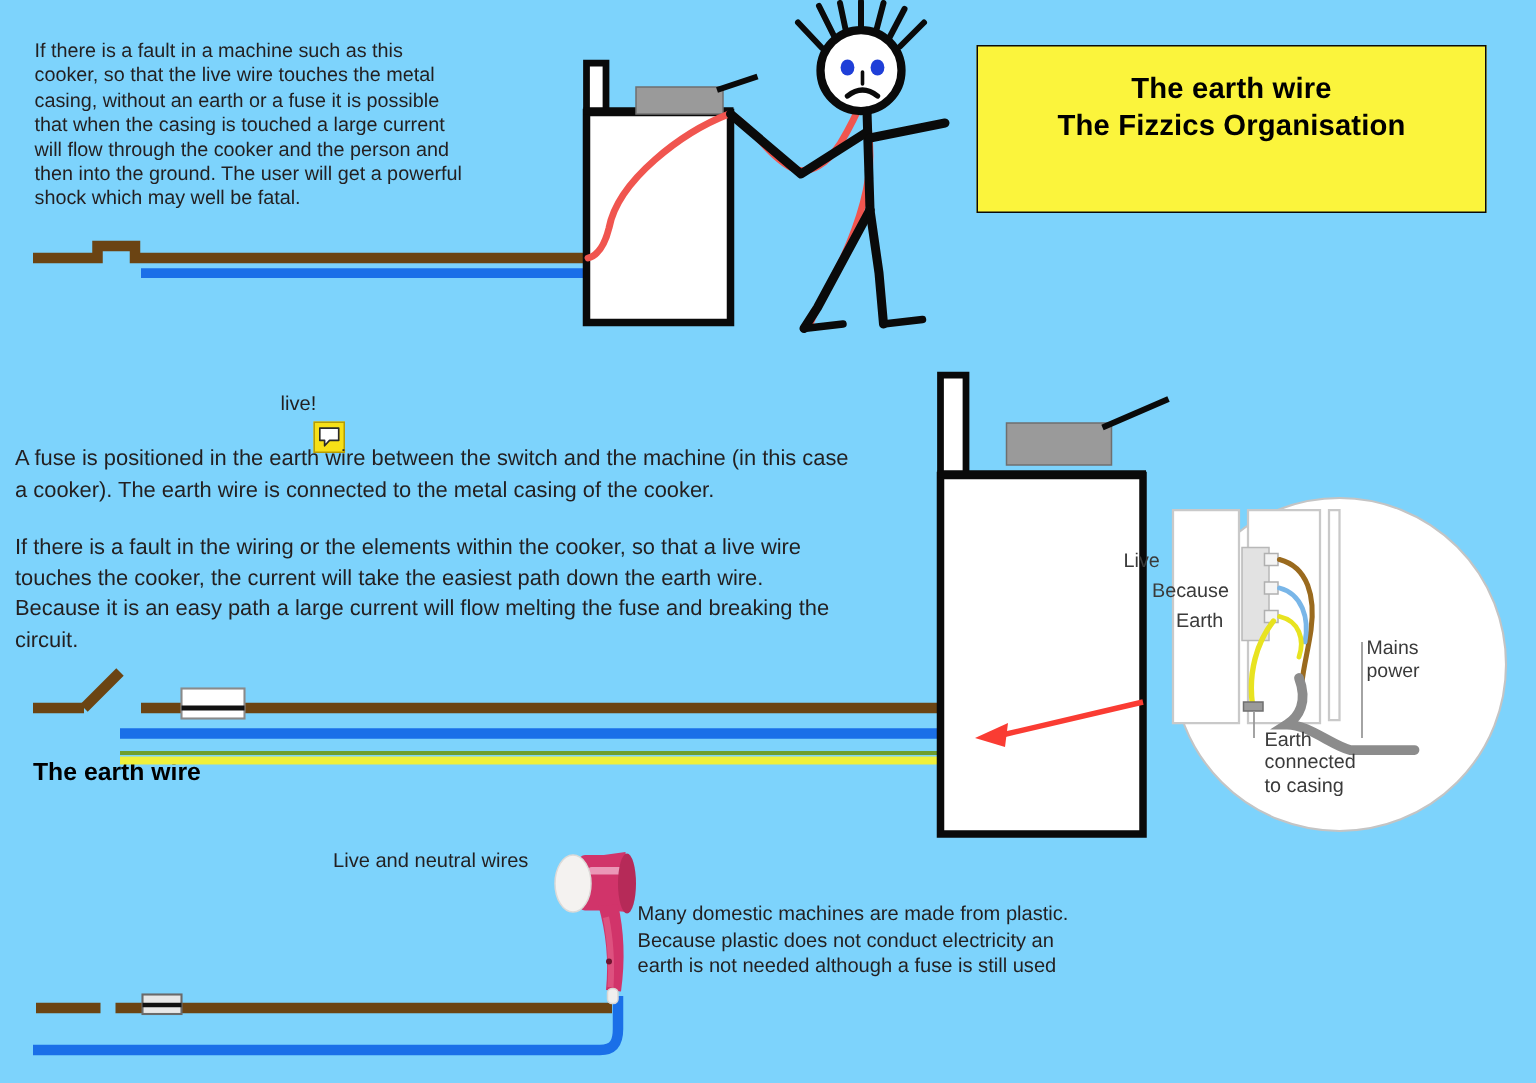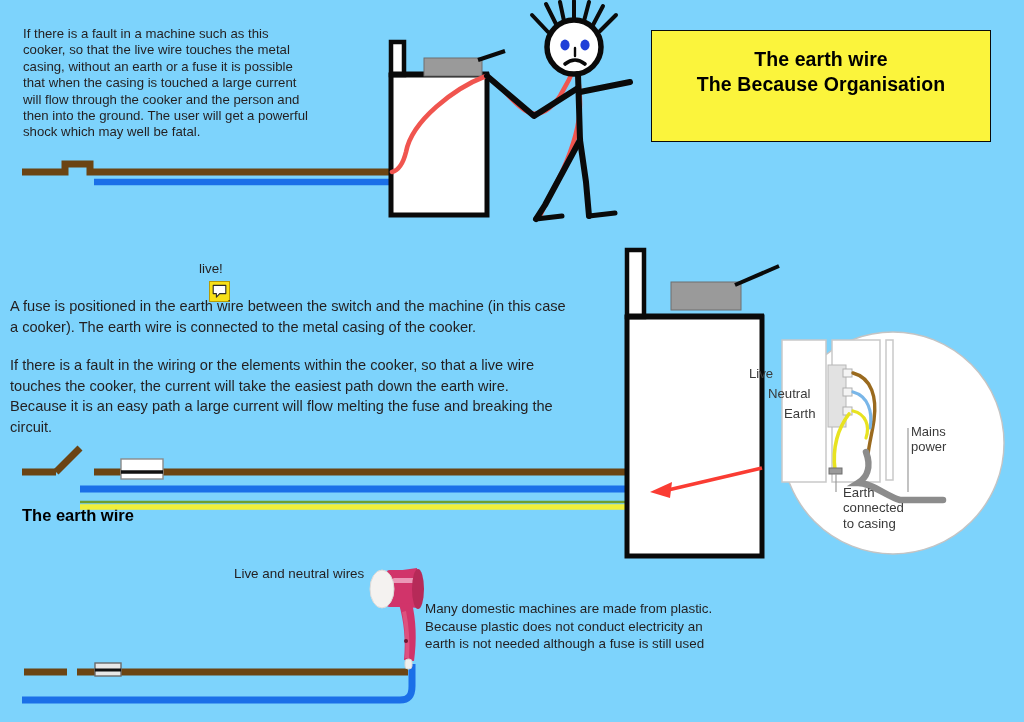--- a/index.html
+++ b/index.html
@@ -29,21 +29,20 @@
   }
   .para-mid {
     font-size: 14.6px;
     line-height: 20.6px;
     color: #231f20;
     white-space: pre-line;
   }
   .small-label {
     font-size: 13.4px;
     color: #231f20;
-    margin-left: 12px;
   }
   .bold-caption {
     font-size: 16.5px;
     font-weight: bold;
     color: #000000;
   }
   .body-note {
     font-size: 13.4px;
     line-height: 17.6px;
     color: #231f20;
@@ -107,21 +106,21 @@
   <div class="abs para" style="left:23px; top:26px; width:345px;">If there is a fault in a machine such as this
 cooker, so that the live wire touches the metal
 casing, without an earth or a fuse it is possible
 that when the casing is touched a large current
 will flow through the cooker and the person and
 then into the ground. The user will get a powerful
 shock which may well be fatal.</div>
 
   <div class="abs" id="title-box">
     <div class="t-line">The earth wire</div>
-    <div class="t-line">The Because Organisation</div>
+    <div class="t-line">The Fizzics Organisation</div>
   </div>
 
   <div class="abs small-label" style="left:187px; top:261px;">live!</div>
 
   <div class="abs" id="comment-marker">
     <svg width="19" height="19" viewBox="0 0 19 19" aria-hidden="true">
       <path d="M3.2 3.4 h12.6 v8.2 h-6.1 l-3.3 3.6 v-3.6 h-3.2 z" fill="#ffffff" stroke="#2a2a2a" stroke-width="1.1" stroke-linejoin="round"></path>
     </svg>
   </div>
 
@@ -260,21 +259,21 @@
 
     <rect x="829" y="468" width="13" height="6" fill="#9a9a9a" stroke="#6f6f6f" stroke-width="1"></rect>
 
     <path d="M866 452 C 872 468, 866 478, 858 483 C 872 483, 888 497, 900 500 H943" fill="none" stroke="#8c8c8c" stroke-width="6.5" stroke-linecap="round"></path>
 
     <line x1="836" y1="474" x2="836" y2="492" stroke="#9a9a9a" stroke-width="1.2"></line>
     <line x1="908" y1="428" x2="908" y2="492" stroke="#9a9a9a" stroke-width="1.2"></line>
   </svg>
 
   <div class="abs" style="left:749px; top:366px; font-size:13.2px; color:#3a3a3a;">Live</div>
-  <div class="abs" style="left:768px; top:386px; font-size:13.2px; color:#3a3a3a;">Neutral</div>
+  <div class="abs" style="left:768px; top:386px; font-size:13.2px; color:#3a3a3a;">Because</div>
   <div class="abs" style="left:784px; top:406px; font-size:13.2px; color:#3a3a3a;">Earth</div>
   <div class="abs" style="left:911px; top:424px; font-size:13px; line-height:15.4px; color:#3a3a3a; white-space:pre-line;">Mains
 power</div>
   <div class="abs" style="left:843px; top:485px; font-size:13.2px; line-height:15.4px; color:#3a3a3a; white-space:pre-line;">Earth
 connected
 to casing</div>
 
   <svg class="layer" viewBox="0 0 1024 722">
 
     <g>

